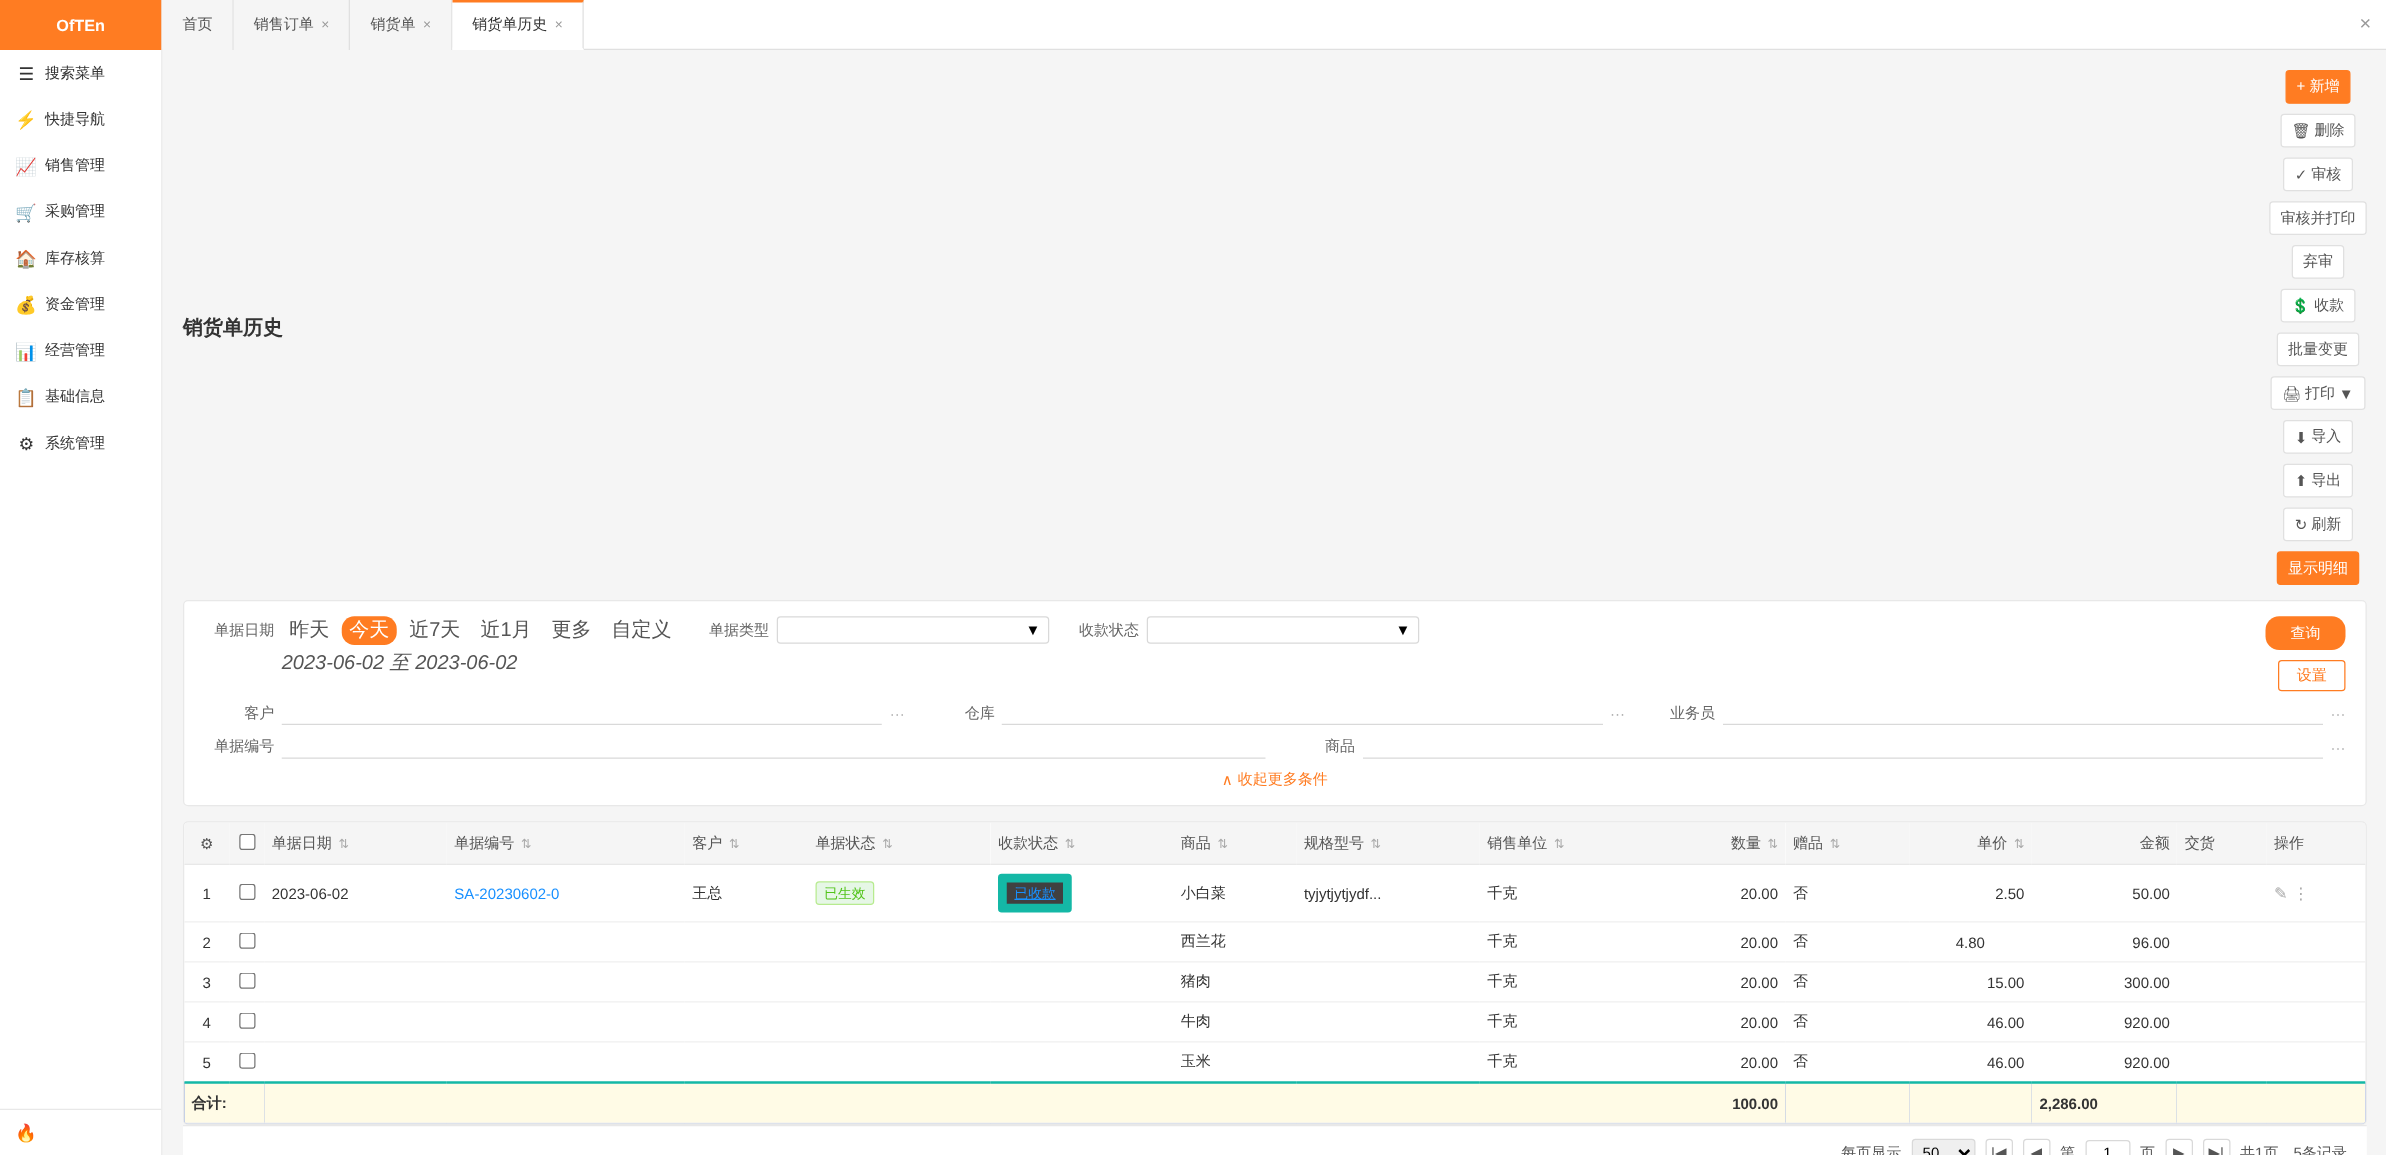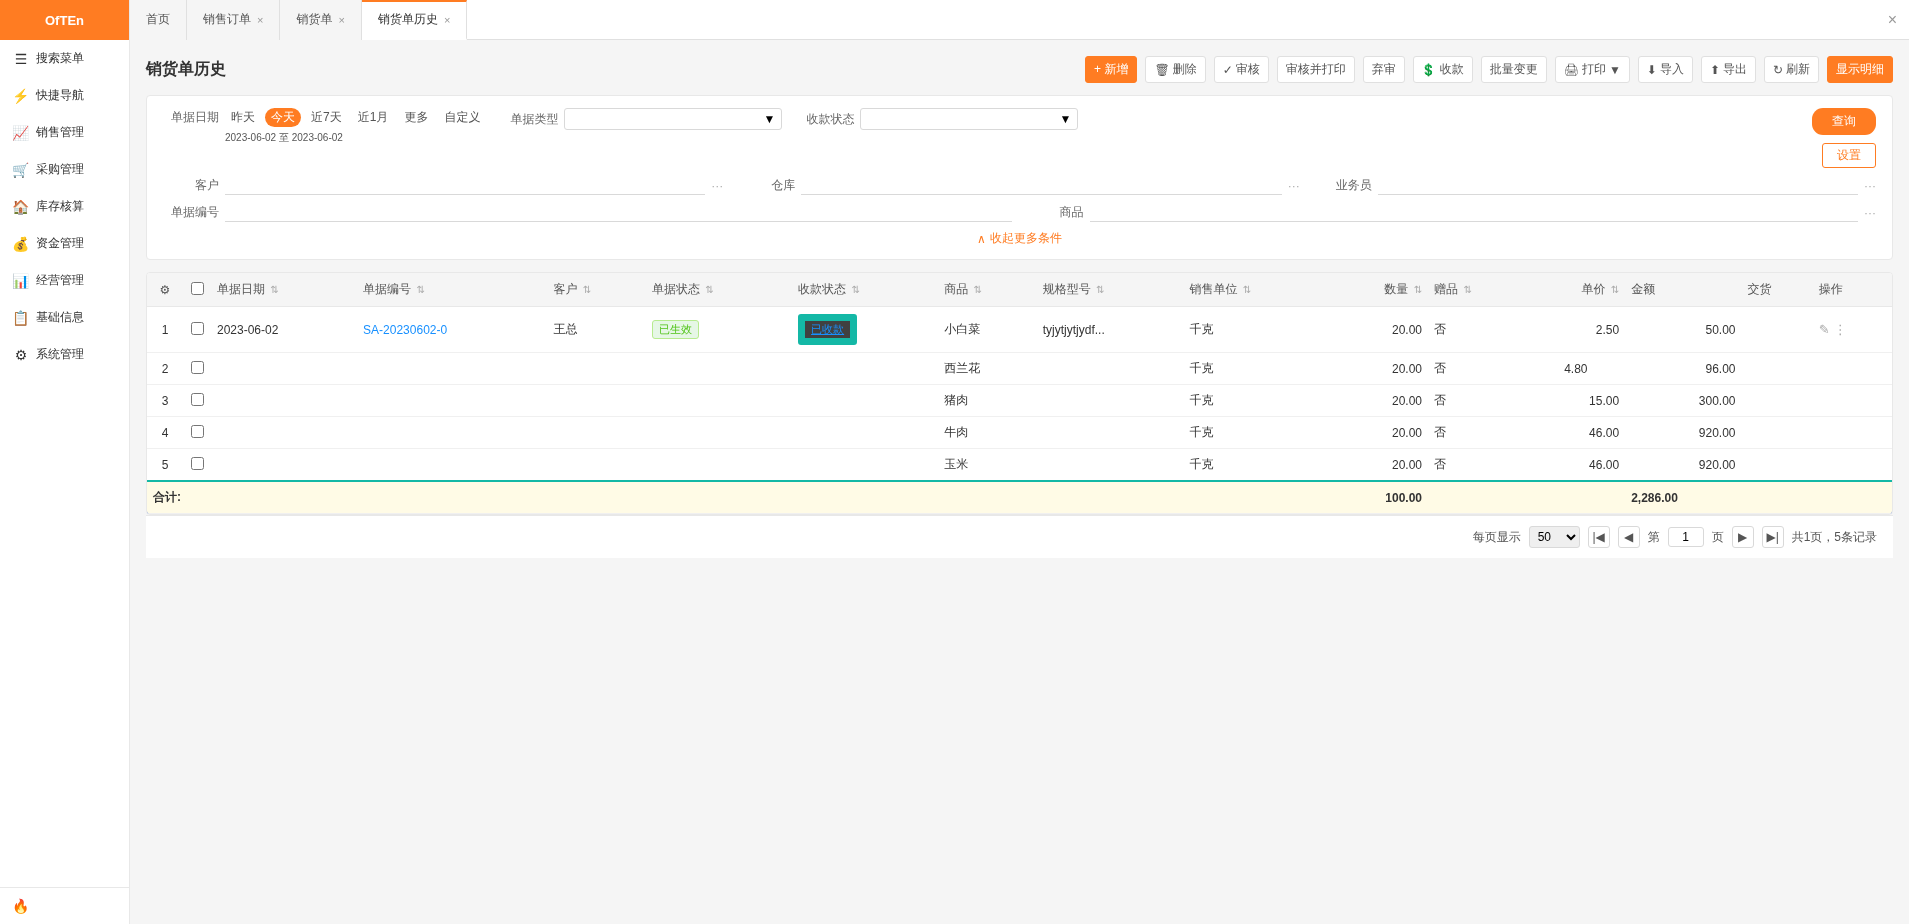--- a/index.html
+++ b/index.html
@@ -21,35 +21,35 @@
     .tab.active { background: #fff; color: #333; border-bottom: 2px solid #fff; }
     .tab .close-btn { color: #999; font-size: 11px; cursor: pointer; }
     .tab-close-all { margin-left: auto; padding: 0 12px; color: #999; font-size: 16px; cursor: pointer; }
 
     
     .page-content { flex: 1; overflow-y: auto; padding: 16px; background: #f5f5f5; }
 
     
     .page-header { display: flex; align-items: center; justify-content: space-between; margin-bottom: 12px; }
     .page-title { font-size: 16px; font-weight: bold; color: #333; }
-    .toolbar { display: flex; align-items: center; gap: 8px; flex-wrap: wrap; }
+    .toolbar { display: flex; align-items: center; gap: 8px; flex-wrap: wrap; flex-direction: column; }
     .toolbar-btn { display: flex; align-items: center; gap: 3px; padding: 4px 8px; background: #fff; border: 1px solid #e0e0e0; border-radius: 3px; cursor: pointer; color: #555; font-size: 12px; white-space: nowrap; }
     .toolbar-btn.primary { background: #ff7c22; color: #fff; border-color: #ff7c22; }
 
     
     .filter-panel { background: #fff; border: 1px solid #e8e8e8; border-radius: 4px; padding: 12px 16px; margin-bottom: 12px; }
     .filter-item { display: flex; align-items: center; gap: 6px; flex: 1; min-width: 0; }
     .filter-label { color: #666; white-space: nowrap; min-width: 56px; text-align: right; }
     .filter-input { flex: 1; border: none; border-bottom: 1px solid #d9d9d9; outline: none; padding: 2px 4px; font-size: 12px; color: #333; background: transparent; }
     .filter-select { flex: 1; display: flex; align-items: center; border: 1px solid #d9d9d9; border-radius: 3px; padding: 3px 6px; background: #fff; cursor: pointer; justify-content: space-between; }
     .filter-dots { color: #aaa; cursor: pointer; }
     .date-filter { display: flex; align-items: center; gap: 4px; }
-    .date-pill { padding: 1px 6px; border-radius: 10px; cursor: pointer; font-size: 12px; color: #555; }
+    .date-pill { padding: 1px 6px; border-radius: 10px; cursor: pointer; font-size: 16px; color: #555; }
     .date-pill.active { background: #ff7c22; color: #fff; }
-    .date-range { color: #555; font-size: 10px; }
+    .date-range { color: #555; font-size: 16px; font-style: italic; }
     .collapse-btn { display: flex; align-items: center; justify-content: center; gap: 4px; cursor: pointer; color: #ff7c22; font-size: 12px; margin-top: 4px; }
     .query-btn { background: #ff7c22; color: #fff; border: none; border-radius: 11px; padding: 5px 20px; cursor: pointer; font-size: 12px; }
     .set-btn { background: #fff; color: #ff7c22; border: 1px solid #ff7c22; border-radius: 3px; padding: 3px 14px; cursor: pointer; font-size: 12px; margin-top: 4px; }
 
     
     .table-wrap { background: #fff; border: 1px solid #e8e8e8; border-radius: 4px; overflow: auto; }
     table { width: 100%; border-collapse: collapse; font-size: 12px; }
     thead tr { background: #f5f5f5; }
     thead th { padding: 8px 6px; text-align: left; color: #555; font-weight: normal; border-bottom: 1px solid #e8e8e8; white-space: nowrap; position: relative; }
     thead th .sort-icon { color: #aaa; font-size: 10px; margin-left: 2px; }
@@ -315,21 +315,21 @@
               <span class="sort-icon">⇅</span>
             </th>
             <th>
               <span>赠品</span>
               <span class="sort-icon">⇅</span>
             </th>
             <th style="text-align:right;">
               <span>单价</span>
               <span class="sort-icon">⇅</span>
             </th>
-            <th style="">
+            <th style="text-align:right;">
               <span>金额</span>
             </th>
             <th>
               <span>交货</span>
             </th>
             <th>
               <span>操作</span>
             </th>
           </tr>
         </thead>

